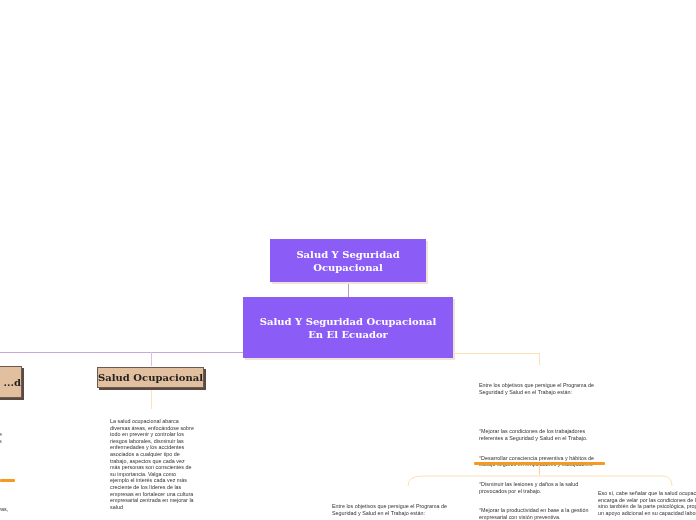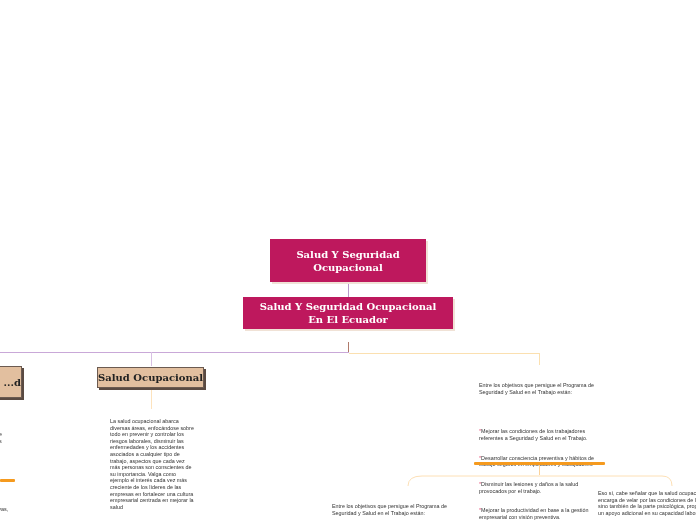--- a/index.html
+++ b/index.html
@@ -1,19 +1,19 @@
 <!DOCTYPE html>
 <html><head>
 <meta charset="utf-8">
 <style>
   html, body { margin:0; padding:0; }
   body { width:696px; height:520px; position:relative; overflow:hidden; background:#ffffff; font-family:"Liberation Sans", sans-serif; }
   .abs { position:absolute; }
   .node-main {
-    position:absolute; background:#be185d; color:#ffffff;
+    position:absolute; background:#8b5cf6; color:#ffffff;
     font-family:"DejaVu Serif", serif; font-weight:bold; font-size:10px;
     text-align:center; display:flex; align-items:center; justify-content:center;
     line-height:13px; box-shadow: 2px 2px 0 #f0e2d6;
   }
   .node-sub {
     position:absolute; background:#e2bf9f; color:#222;
     font-family:"DejaVu Serif", serif; font-weight:bold; font-size:10px;
     border:1px solid #6b5a50; box-shadow: 2px 2px 0 #5a4a42;
     display:flex; align-items:center; justify-content:flex-end; white-space:nowrap;
   }
@@ -29,21 +29,21 @@
 <div class="line" style="left:0;top:352px;width:349px;height:1px;background:#c9a8d8;"></div>
 <div class="line" style="left:151px;top:352px;width:1px;height:14px;background:#d8c0e4;"></div>
 <div class="line" style="left:349px;top:353px;width:190px;height:1px;background:#fbe0b0;"></div>
 <div class="line" style="left:539px;top:353px;width:1px;height:12px;background:#fbe0b0;"></div>
 <div class="line" style="left:151px;top:389px;width:1px;height:20px;background:#fde3bd;"></div>
 
 <div class="node-main" style="left:270px;top:239px;width:156px;height:43px;">
   <span style="width:110px;">Salud Y Seguridad Ocupacional</span>
 </div>
 
-<div class="node-main" style="left:243px;top:297px;width:210px;height:32px;">
+<div class="node-main" style="left:243px;top:297px;width:210px;height:61px;">
   <span style="width:180px;">Salud Y Seguridad Ocupacional En El Ecuador</span>
 </div>
 
 <div class="node-sub" style="left:-60px;top:366px;width:82px;height:32px;justify-content:flex-end;padding-right:4px;box-sizing:border-box;">
   <span style="margin-right:-4px;">...d</span>
 </div>
 <div class="txt" style="left:-1px;top:431px;">e
 s</div>
 <div class="line" style="left:0;top:479px;width:15px;height:3px;background:#f59a1e;border-radius:1px;"></div>
 <div class="txt" style="left:-3px;top:506px;">ivas,

